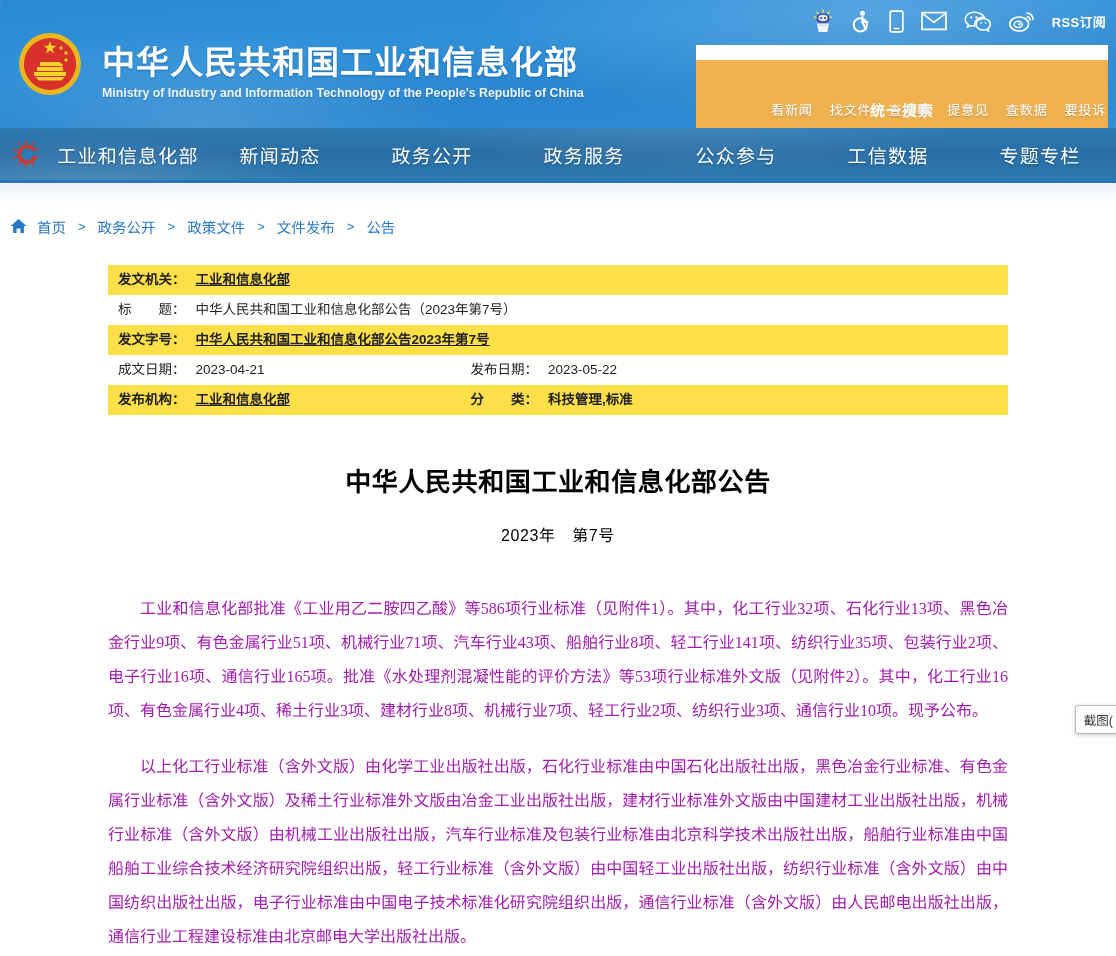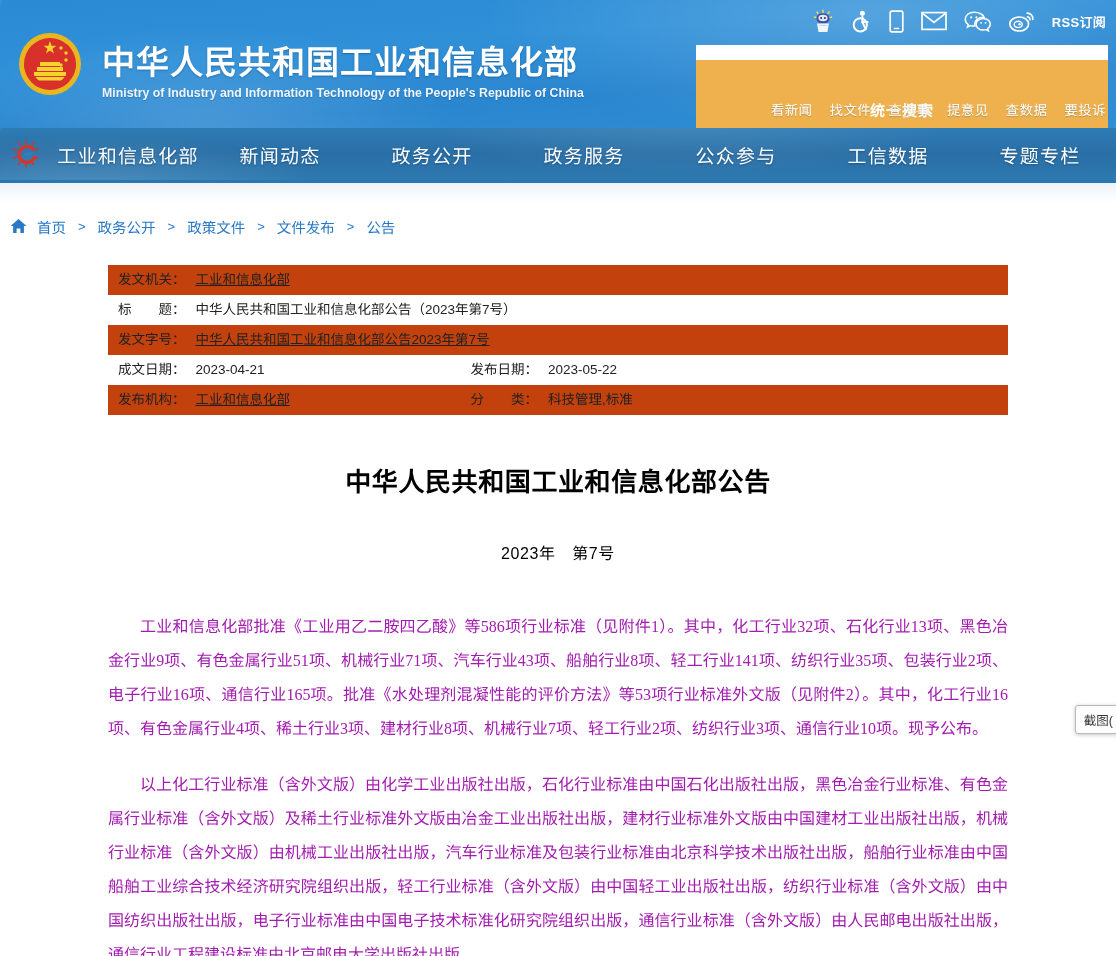--- a/index.html
+++ b/index.html
@@ -134,42 +134,42 @@
   .home-icon { display: block; }
 
   
   .content-wrap { width: 1116px; padding: 0 0 0 0; }
   .meta-table {
     width: 900px; margin: 26px auto 0 auto;
     border-collapse: collapse;
     font-size: 13.5px; color: #222;
   }
   .meta-table tr { height: 30px; }
-  .meta-table tr.shade { background: #c2410c; }
+  .meta-table tr.shade { background: #fde047; font-weight: bold; }
   .meta-table td { padding: 0 0 0 10px; vertical-align: middle; line-height: 30px; }
   .meta-label { width: 76px; white-space: nowrap; color: #222; }
   .meta-value { color: #222; }
   .meta-value .u { text-decoration: underline; }
   .half-label { width: 76px; white-space: nowrap; }
 
   
   .doc-title {
     text-align: center;
     font-size: 26px;
     font-weight: bold;
     color: #000000;
     letter-spacing: .6px;
     margin-top: 46px;
     font-family: "Liberation Sans", "DejaVu Sans", sans-serif;
   }
   .doc-number {
     text-align: center;
     font-size: 16px;
     color: #000;
-    margin-top: 42px;
+    margin-top: 24px;
     letter-spacing: .6px;
   }
   .doc-body { width: 900px; margin: 0 auto; padding-top: 46px; }
   .doc-body p {
     font-size: 16px;
     line-height: 34px;
     color: #a21caf;
     text-align: justify;
     text-justify: inter-ideograph;
     text-indent: 2em;

